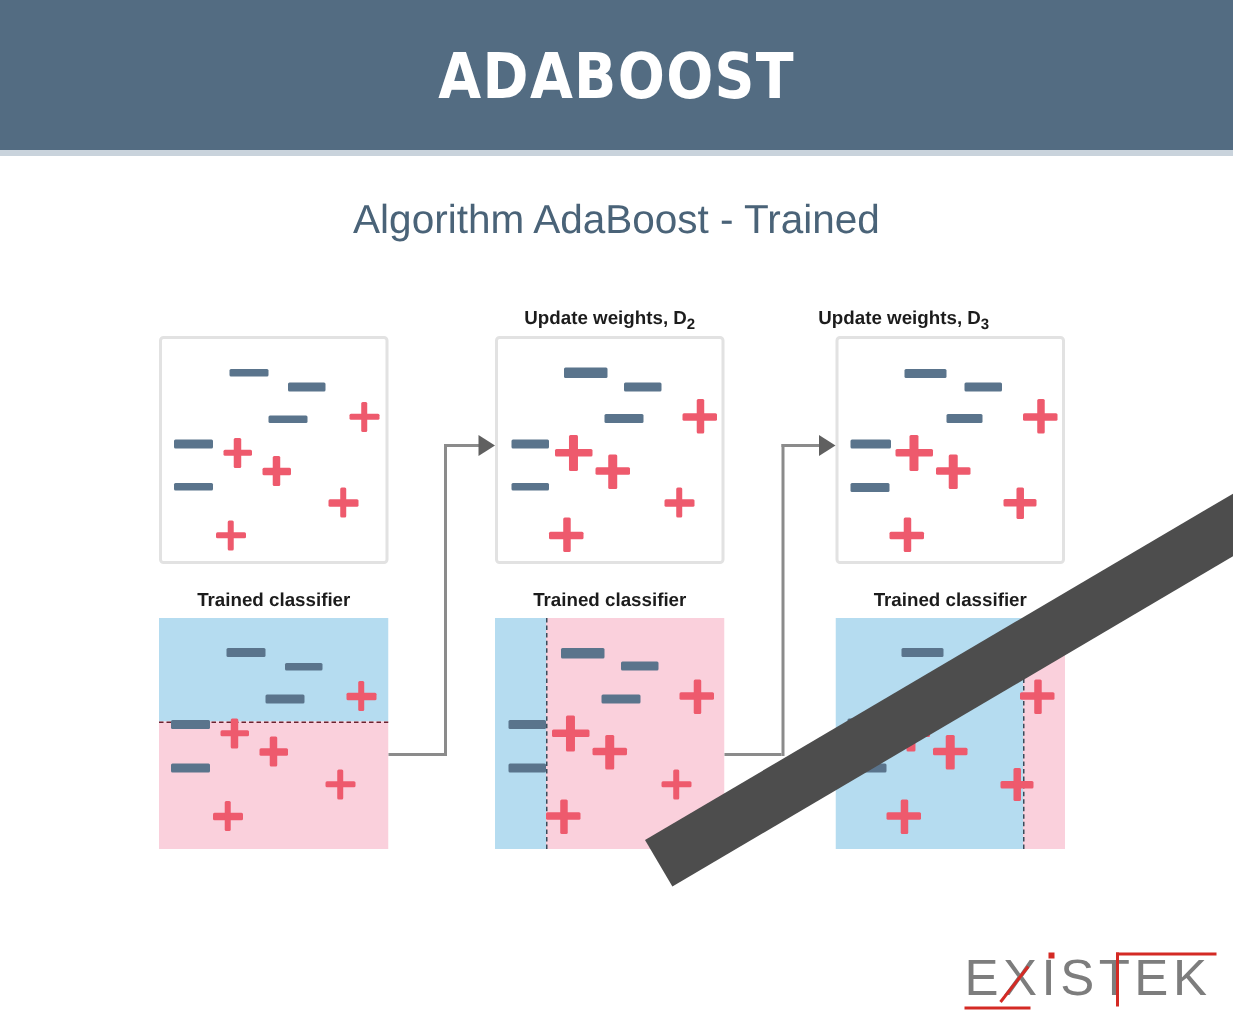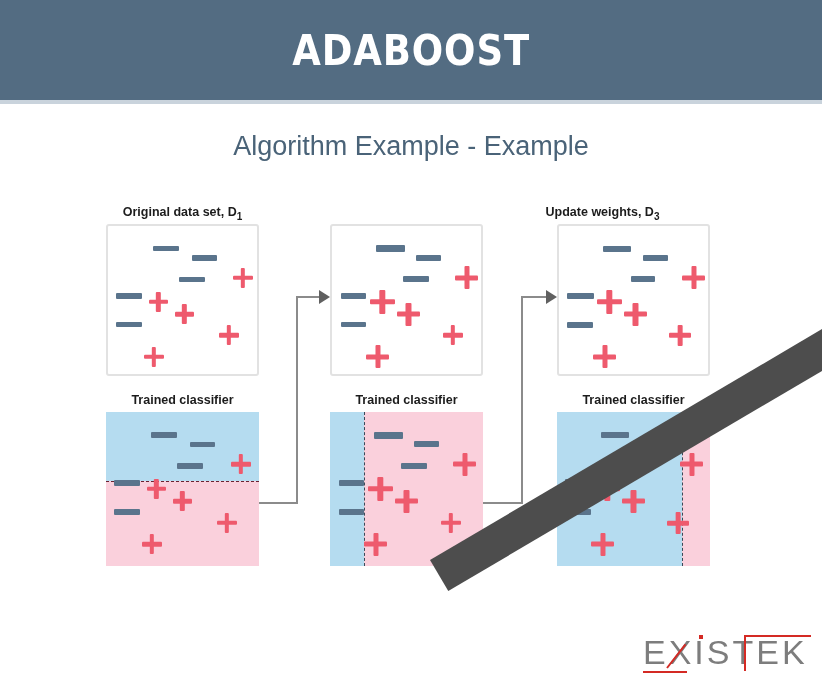--- a/index.html
+++ b/index.html
@@ -124,24 +124,23 @@
   .logo-accent { position:absolute; background:#d42a24; }
 </style>
 </head>
 <body>
 
 <div id="header">
   <div id="header-title">ADABOOST</div>
 </div>
 <div id="header-rule"></div>
 
-<div id="subtitle">Algorithm Example - Example</div>
+<div id="subtitle">Algorithm AdaBoost - Trained</div>
 
 <div id="diagram">
-    <div class="col-label" style="left: 106px; width: 153px; top: 205px;">Original data set, D<sub>1</sub></div>
     <div class="data-panel" style="left: 106px; top: 224px; width: 153px; height: 152px;">
       <div class="mk minus" style="width: 26.01px; height: 5.32px; left: 45.135px; top: 20.14px;"></div>
       <div class="mk minus" style="width: 24.48px; height: 5.32px; left: 84.15px; top: 29.26px;"></div>
       <div class="mk minus" style="width: 26.01px; height: 5.32px; left: 71.145px; top: 50.54px;"></div>
       <div class="mk plus" style="width: 19.89px; height: 19.89px; left: 124.695px; top: 41.735px;"></div>
       <div class="mk minus" style="width: 26.01px; height: 5.32px; left: 8.415px; top: 67.26px;"></div>
       <div class="mk plus" style="width: 19.89px; height: 19.89px; left: 40.545px; top: 66.055px;"></div>
       <div class="mk plus" style="width: 19.89px; height: 19.89px; left: 66.555px; top: 78.215px;"></div>
       <div class="mk minus" style="width: 26.01px; height: 5.32px; left: 8.415px; top: 96.14px;"></div>
       <div class="mk plus" style="width: 19.89px; height: 19.89px; left: 110.925px; top: 99.495px;"></div>
@@ -156,20 +155,21 @@
       <div class="mk minus" style="width: 24.48px; height: 5.39px; left: 84.15px; top: 29.645px;"></div>
       <div class="mk minus" style="width: 26.01px; height: 5.39px; left: 71.145px; top: 51.205px;"></div>
       <div class="mk plus" style="width: 19.89px; height: 19.89px; left: 124.695px; top: 42.415px;"></div>
       <div class="mk minus" style="width: 26.01px; height: 5.39px; left: 8.415px; top: 68.145px;"></div>
       <div class="mk plus" style="width: 19.89px; height: 19.89px; left: 40.545px; top: 67.055px;"></div>
       <div class="mk plus" style="width: 19.89px; height: 19.89px; left: 66.555px; top: 79.375px;"></div>
       <div class="mk minus" style="width: 26.01px; height: 5.39px; left: 8.415px; top: 97.405px;"></div>
       <div class="mk plus" style="width: 19.89px; height: 19.89px; left: 110.925px; top: 100.935px;"></div>
       <div class="mk plus" style="width: 19.89px; height: 19.89px; left: 35.955px; top: 122.495px;"></div>
     </div>
+    <div class="col-label" style="left: 330px; width: 153px; top: 205px;">Update weights, D<sub>2</sub></div>
     <div class="data-panel" style="left: 330px; top: 224px; width: 153px; height: 152px;">
       <div class="mk minus" style="width: 29.07px; height: 6.84px; left: 43.605px; top: 19.38px;"></div>
       <div class="mk minus" style="width: 24.48px; height: 6.08px; left: 84.15px; top: 28.88px;"></div>
       <div class="mk minus" style="width: 26.01px; height: 6.08px; left: 71.145px; top: 50.16px;"></div>
       <div class="mk plus" style="width: 22.95px; height: 22.95px; left: 123.165px; top: 40.205px;"></div>
       <div class="mk minus" style="width: 24.48px; height: 6.08px; left: 9.18px; top: 66.88px;"></div>
       <div class="mk plus" style="width: 24.48px; height: 24.48px; left: 38.25px; top: 63.76px;"></div>
       <div class="mk plus" style="width: 22.95px; height: 22.95px; left: 65.025px; top: 76.685px;"></div>
       <div class="mk minus" style="width: 24.48px; height: 5.32px; left: 9.18px; top: 96.14px;"></div>
       <div class="mk plus" style="width: 19.89px; height: 19.89px; left: 110.925px; top: 99.495px;"></div>

